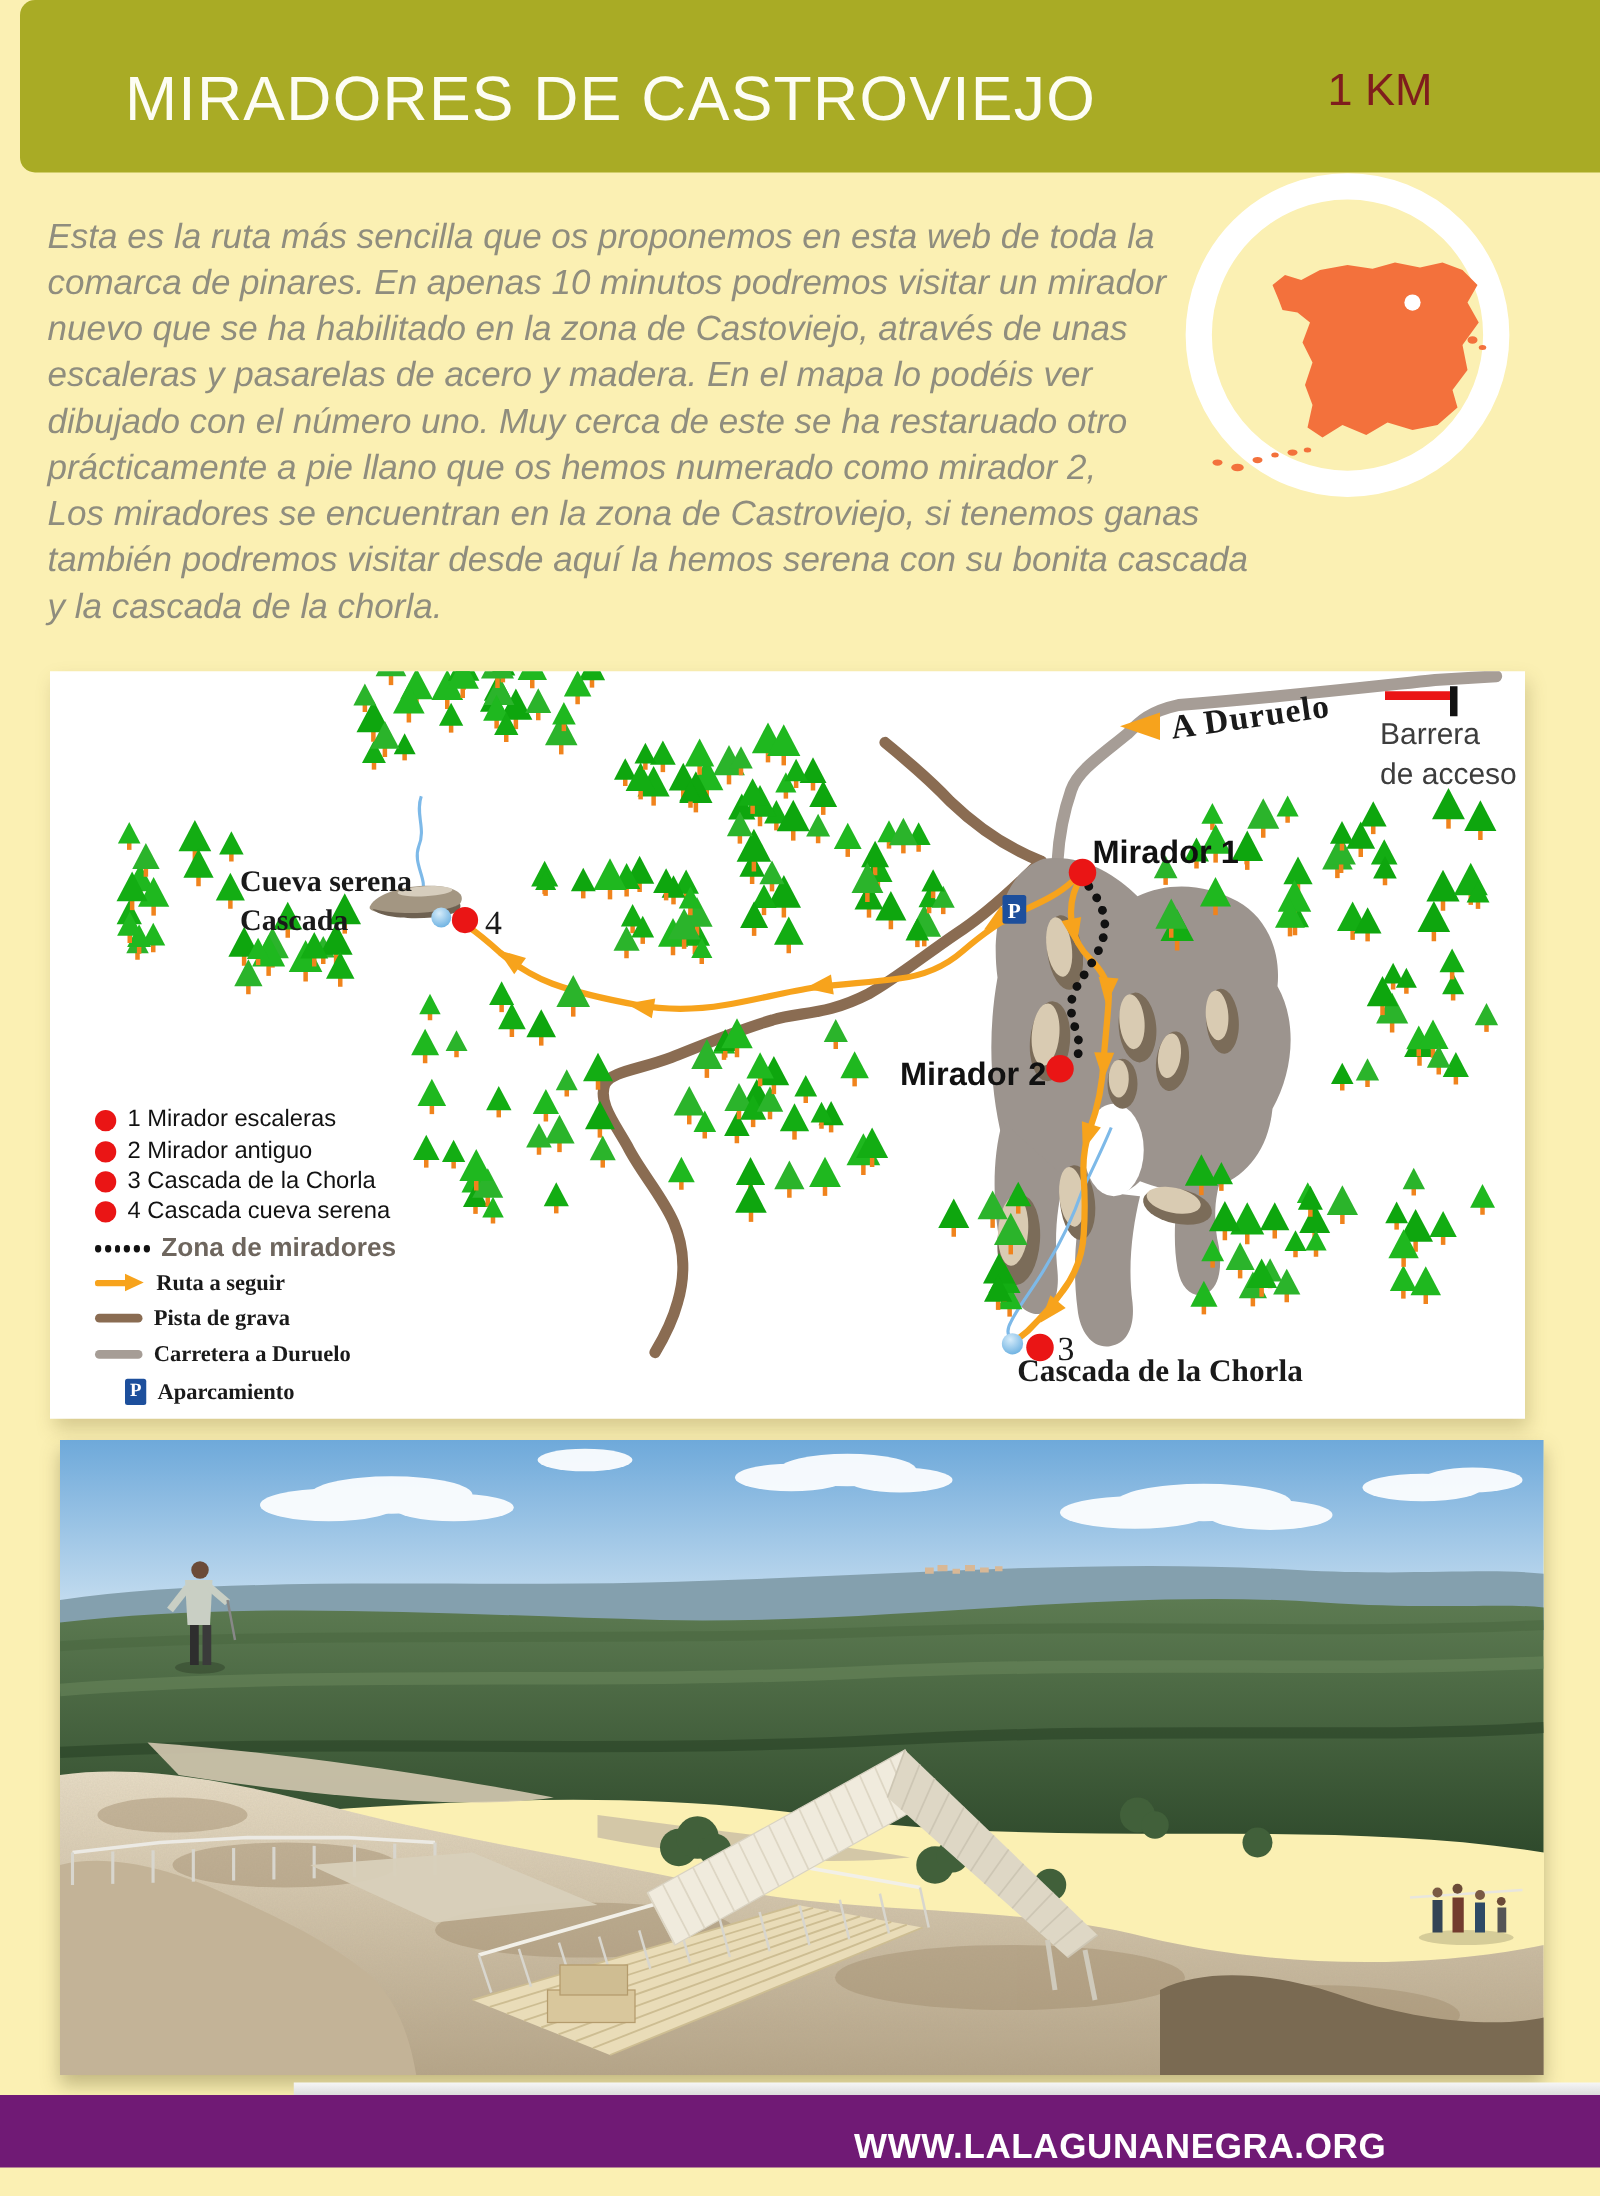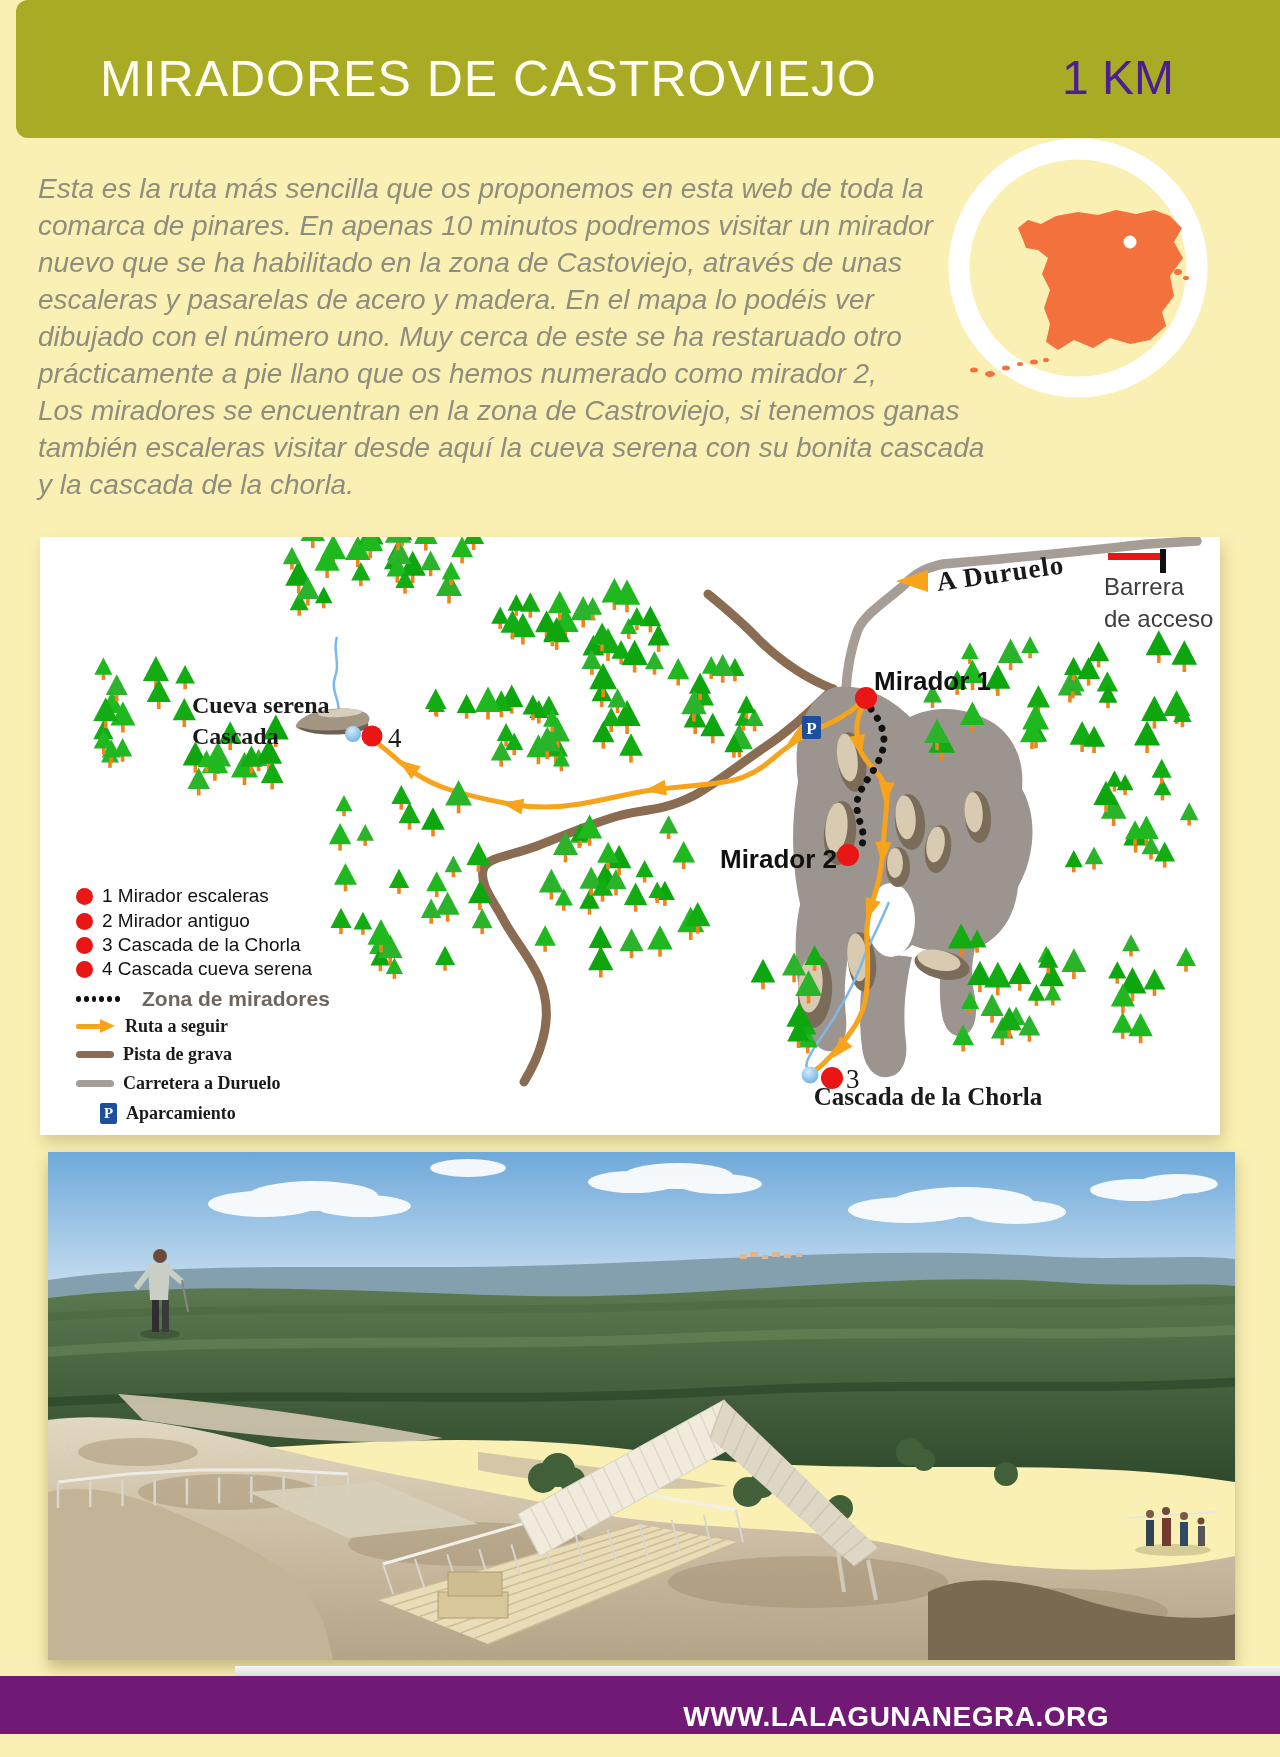--- a/index.html
+++ b/index.html
@@ -3,31 +3,31 @@
 <meta charset="utf-8">
 <style>
   html,body{margin:0;padding:0;}
   body{
     width:1280px;height:1757px;position:relative;overflow:hidden;
     background:#fbf0b3;
     font-family:"Liberation Sans",sans-serif;
   }
   .header{position:absolute;left:16px;top:0;width:1280px;height:138px;background:#a9ab25;border-radius:12px;}
   .title{position:absolute;left:84px;top:54px;font-size:50px;line-height:1;color:#fdfdf3;letter-spacing:1px;font-weight:400;}
-  .distance{position:absolute;left:1046px;top:54px;font-size:48px;line-height:1;color:#4c1d95;font-weight:400;}
+  .distance{position:absolute;left:1046px;top:54px;font-size:36px;line-height:1;color:#7f1d1d;font-weight:400;}
   .intro{position:absolute;left:38px;top:170px;width:860px;color:#8f8d7e;font-size:28px;line-height:37px;}
   .intro div{white-space:nowrap;font-style:italic;}
   .badge{position:absolute;left:938px;top:136px;width:290px;height:285px;}
   .map-panel{position:absolute;left:40px;top:537px;width:1180px;height:598px;background:#ffffff;box-shadow:3px 8px 14px rgba(120,105,50,.28);}
   .map-svg{position:absolute;left:0;top:0;width:1180px;height:598px;}
   .legend{position:absolute;left:36px;top:0;width:330px;}
   .lg-row{position:absolute;left:0;height:24px;display:flex;align-items:center;gap:9px;}
   .lg-dot{width:17px;height:17px;border-radius:50%;background:#ea1515;flex:0 0 auto;}
   .lg-sans{font-weight:400;font-size:19px;color:#121212;white-space:nowrap;}
-  .lg-zona{font-weight:700;font-size:21px;color:#6e665e;white-space:nowrap;margin-left:13px;}
+  .lg-zona{font-weight:700;font-size:21px;color:#6e665e;white-space:nowrap;}
   .lg-serif{font-family:"Liberation Serif",serif;font-weight:700;font-size:18px;color:#1a1a1a;white-space:nowrap;}
   .lg-dots{display:flex;gap:3px;width:44px;align-items:center;}
   .lg-dots i{width:5.5px;height:5.5px;background:#111;border-radius:50%;display:block;}
   .lg-arrow{position:relative;width:40px;height:14px;}
   .lg-arrow::before{content:"";position:absolute;left:0;top:5px;width:26px;height:4.5px;background:#f7a31c;border-radius:2px;}
   .lg-arrow::after{content:"";position:absolute;left:24px;top:0;width:0;height:0;border-top:7px solid transparent;border-bottom:7px solid transparent;border-left:15px solid #f7a31c;}
   .lg-line{width:38px;height:7px;border-radius:4px;}
   .lg-brown{background:#8a6c52;}
   .lg-gray{background:#a69d96;}
   .lg-p{width:17px;height:21px;background:#1d4f9c;color:#fff;font-family:"Liberation Serif",serif;font-weight:700;font-size:15px;display:flex;align-items:center;justify-content:center;border-radius:2px;margin-left:24px;flex:0 0 auto;}
@@ -46,21 +46,21 @@
 </div>
 
 <div class="intro">
   <div>Esta es la ruta más sencilla que os proponemos en esta web de toda la</div>
   <div>comarca de pinares. En apenas 10 minutos podremos visitar un mirador</div>
   <div>nuevo que se ha  habilitado en la zona de Castoviejo, através de unas</div>
   <div>escaleras y pasarelas de acero y madera. En el mapa lo podéis ver</div>
   <div>dibujado con el número uno. Muy cerca de este se ha restaruado otro</div>
   <div>prácticamente a pie llano que os hemos numerado como mirador 2,</div>
   <div>Los miradores se encuentran en la zona de Castroviejo, si tenemos ganas</div>
-  <div>también escaleras visitar desde aquí la cueva serena con su bonita cascada</div>
+  <div>también podremos visitar desde aquí la hemos serena con su bonita cascada</div>
   <div>y la cascada de la chorla.</div>
 </div>
 
 <svg class="badge" viewBox="0 0 290 285">
   <circle cx="140" cy="132" r="119" fill="none" stroke="#ffffff" stroke-width="21"></circle>
   <path fill="#f3713c" d="M85,104 L80,92 L90,84 L103,88 L118,80 L140,76 L160,79 L178,74 L198,78 L216,74 L232,80 L244,92 L236,106 L245,122 L232,140 L236,160 L224,176 L228,190 L212,204 L192,208 L172,202 L155,212 L136,204 L120,214 L108,206 L112,188 L106,172 L112,154 L104,138 L110,122 L100,114 L88,112 Z"></path>
   <g fill="#f3713c">
     <ellipse cx="36" cy="234" rx="4" ry="2.5"></ellipse>
       <ellipse cx="52" cy="238" rx="5" ry="3"></ellipse>
     <ellipse cx="68" cy="232" rx="4" ry="2.5"></ellipse>

